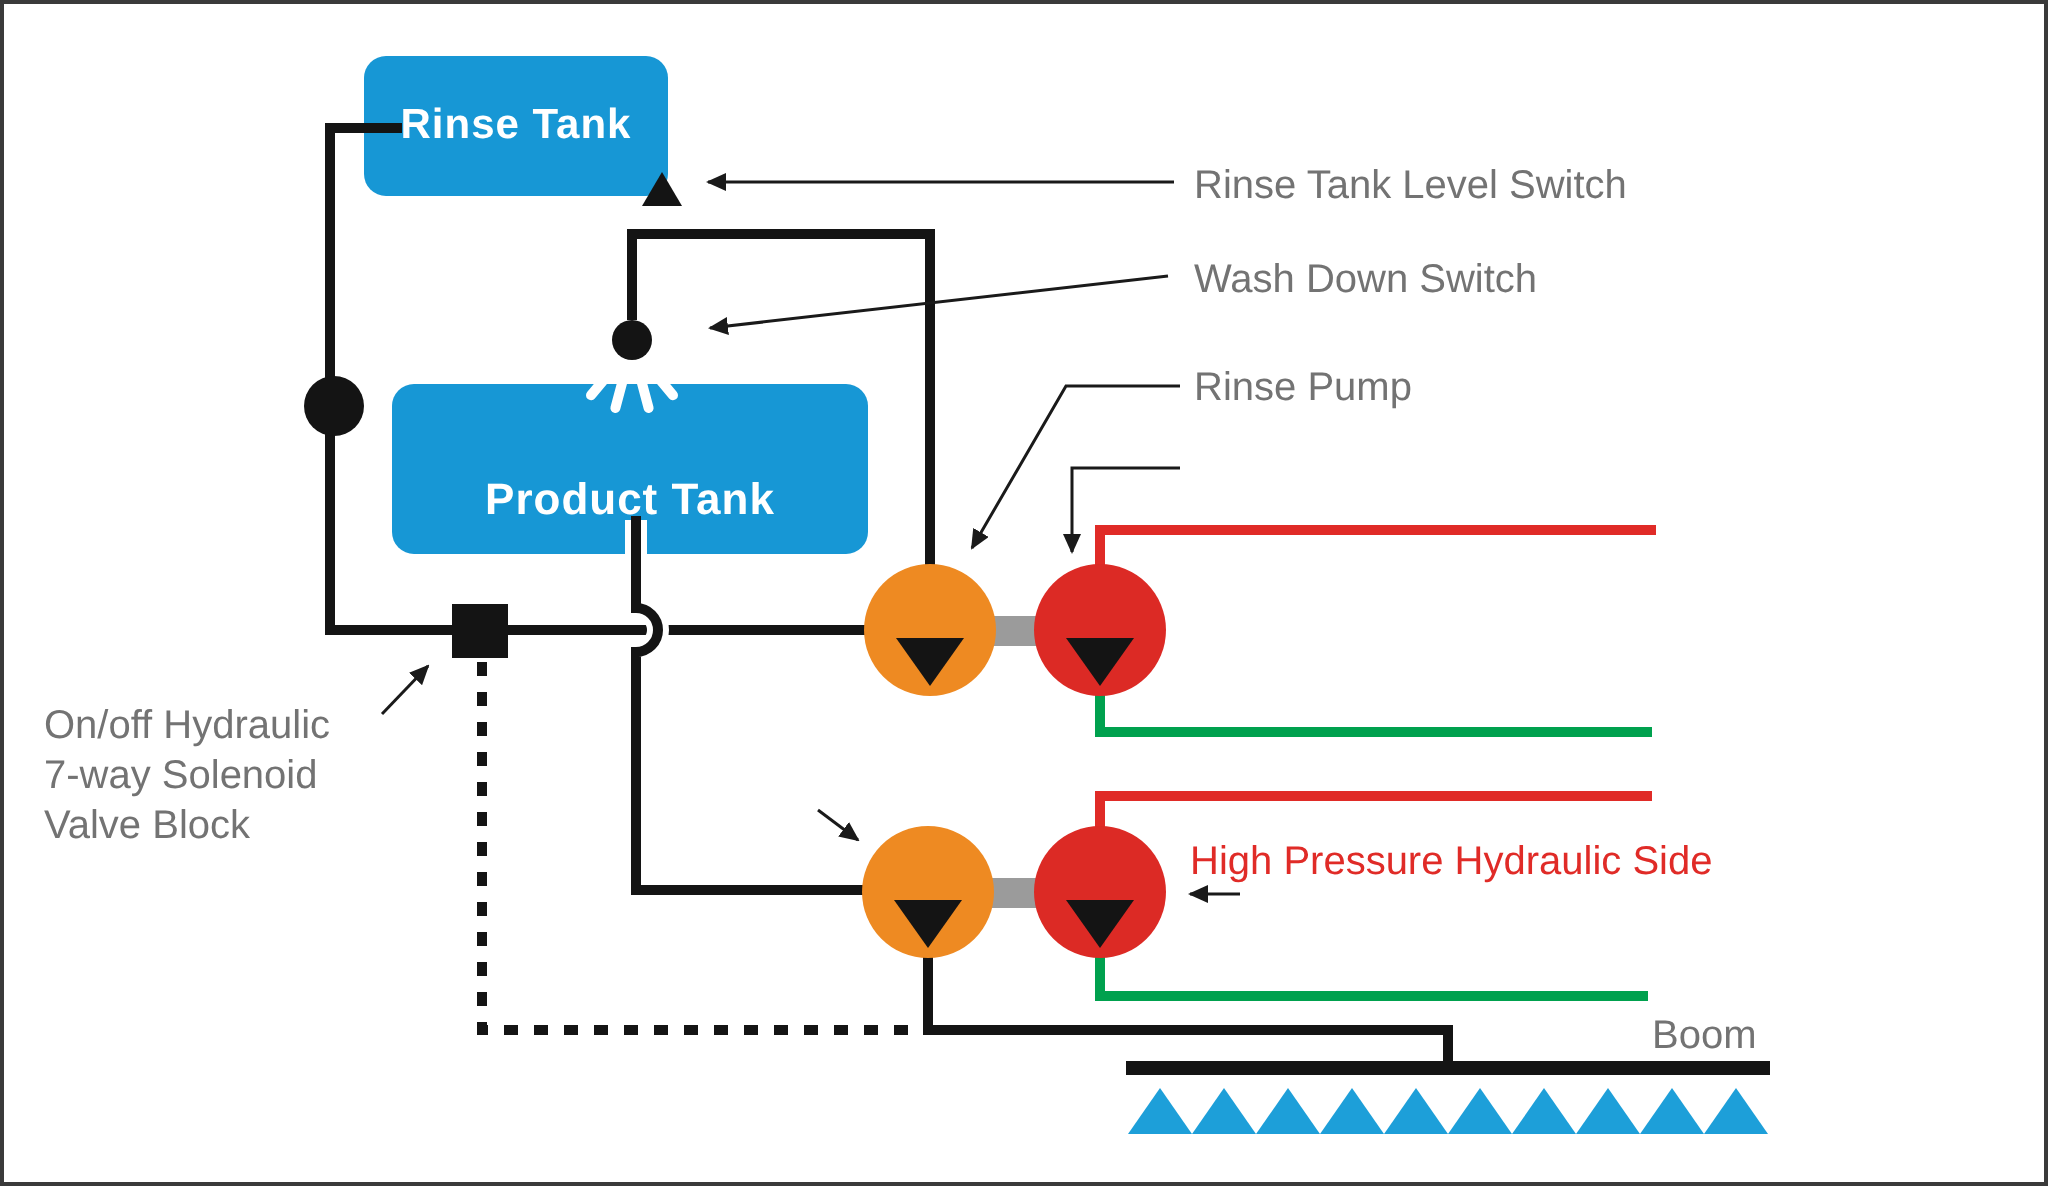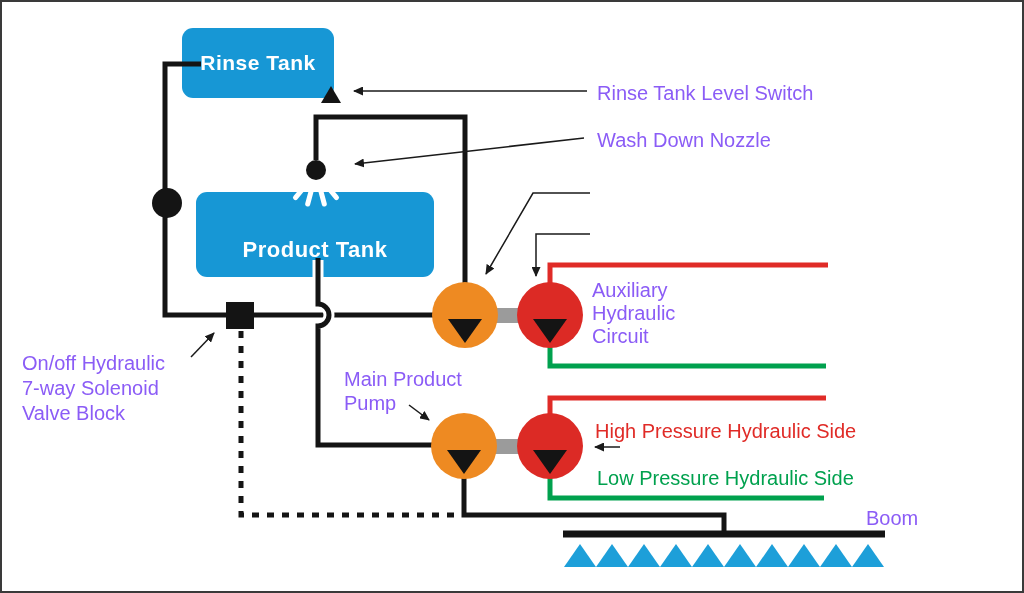--- a/index.html
+++ b/index.html
@@ -27,21 +27,21 @@
   .shaft{fill:var(--shaft-gray);}
   .pump{fill:var(--pump-orange);}
   .motor{fill:var(--motor-red);}
   .glyph-black{fill:var(--line-black);}
   .spray{stroke:#fff;stroke-width:5;stroke-linecap:round;}
   .leader{stroke:#1a1a1a;stroke-width:1.5;fill:none;}
   .boom-bar{stroke:var(--line-black);stroke-width:7;fill:none;}
   .nozzle{fill:var(--nozzle-blue);}
   .lbl{
     position:absolute;z-index:3;font-size:20px;line-height:23px;
-    color:#8b5cf6;white-space:pre-line;
+    color:#737373;white-space:pre-line;
   }
   .lbl.red{color:var(--high-pressure-red);margin-top:14px;}
   .lbl.green{color:var(--low-pressure-green);}
 </style>
 </head>
 <body>
 
 <div id="stage">
 
   <div id="rinse-tank" class="tank">
@@ -126,25 +126,20 @@
         <polygon points="690,565 722,565 706,542" class="nozzle"></polygon>
         <polygon points="722,565 754,565 738,542" class="nozzle"></polygon>
         <polygon points="754,565 786,565 770,542" class="nozzle"></polygon>
         <polygon points="786,565 818,565 802,542" class="nozzle"></polygon>
         <polygon points="818,565 850,565 834,542" class="nozzle"></polygon>
         <polygon points="850,565 882,565 866,542" class="nozzle"></polygon>
       </g>
   </svg>
 
   <div class="lbl" style="left:595px;top:80px;">Rinse Tank Level Switch</div>
-  <div class="lbl" style="left:595px;top:127px;">Wash Down Nozzle</div>
-  <div class="lbl" style="left:590px;top:277px;">Auxiliary
-Hydraulic
-Circuit</div>
+  <div class="lbl" style="left:595px;top:127px;">Wash Down Switch</div>
+  <div class="lbl" style="left:595px;top:181px;">Rinse Pump</div>
   <div class="lbl" style="left:20px;top:349px;line-height:25px;">On/off Hydraulic
 7-way Solenoid
 Valve Block</div>
-  <div class="lbl" style="left:342px;top:365px;line-height:24px;">Main Product
-Pump</div>
   <div class="lbl red" style="left:593px;top:404px;">High Pressure Hydraulic Side</div>
-  <div class="lbl green" style="left:595px;top:465px;">Low Pressure Hydraulic Side</div>
-  <div class="lbl" style="left:824px;top:505px;margin-left:40px;">Boom</div>
+  <div class="lbl" style="left:824px;top:505px;">Boom</div>
 </div>
 
 </body></html>

